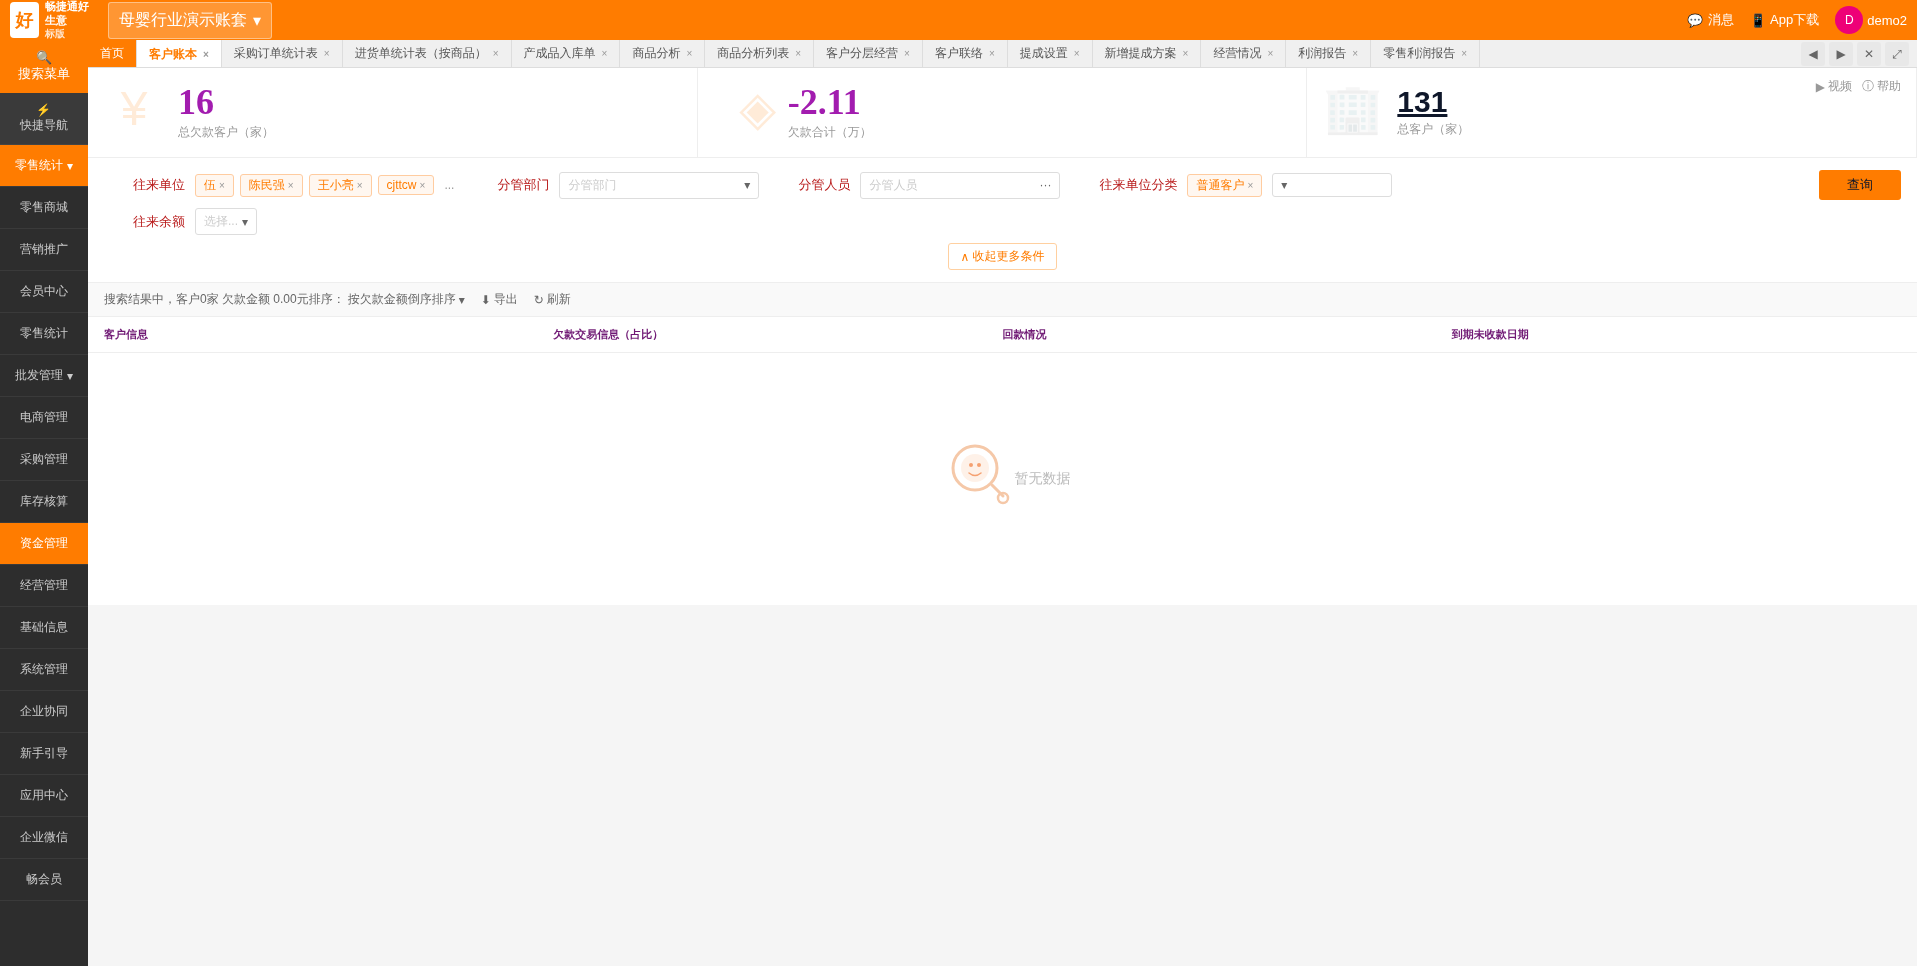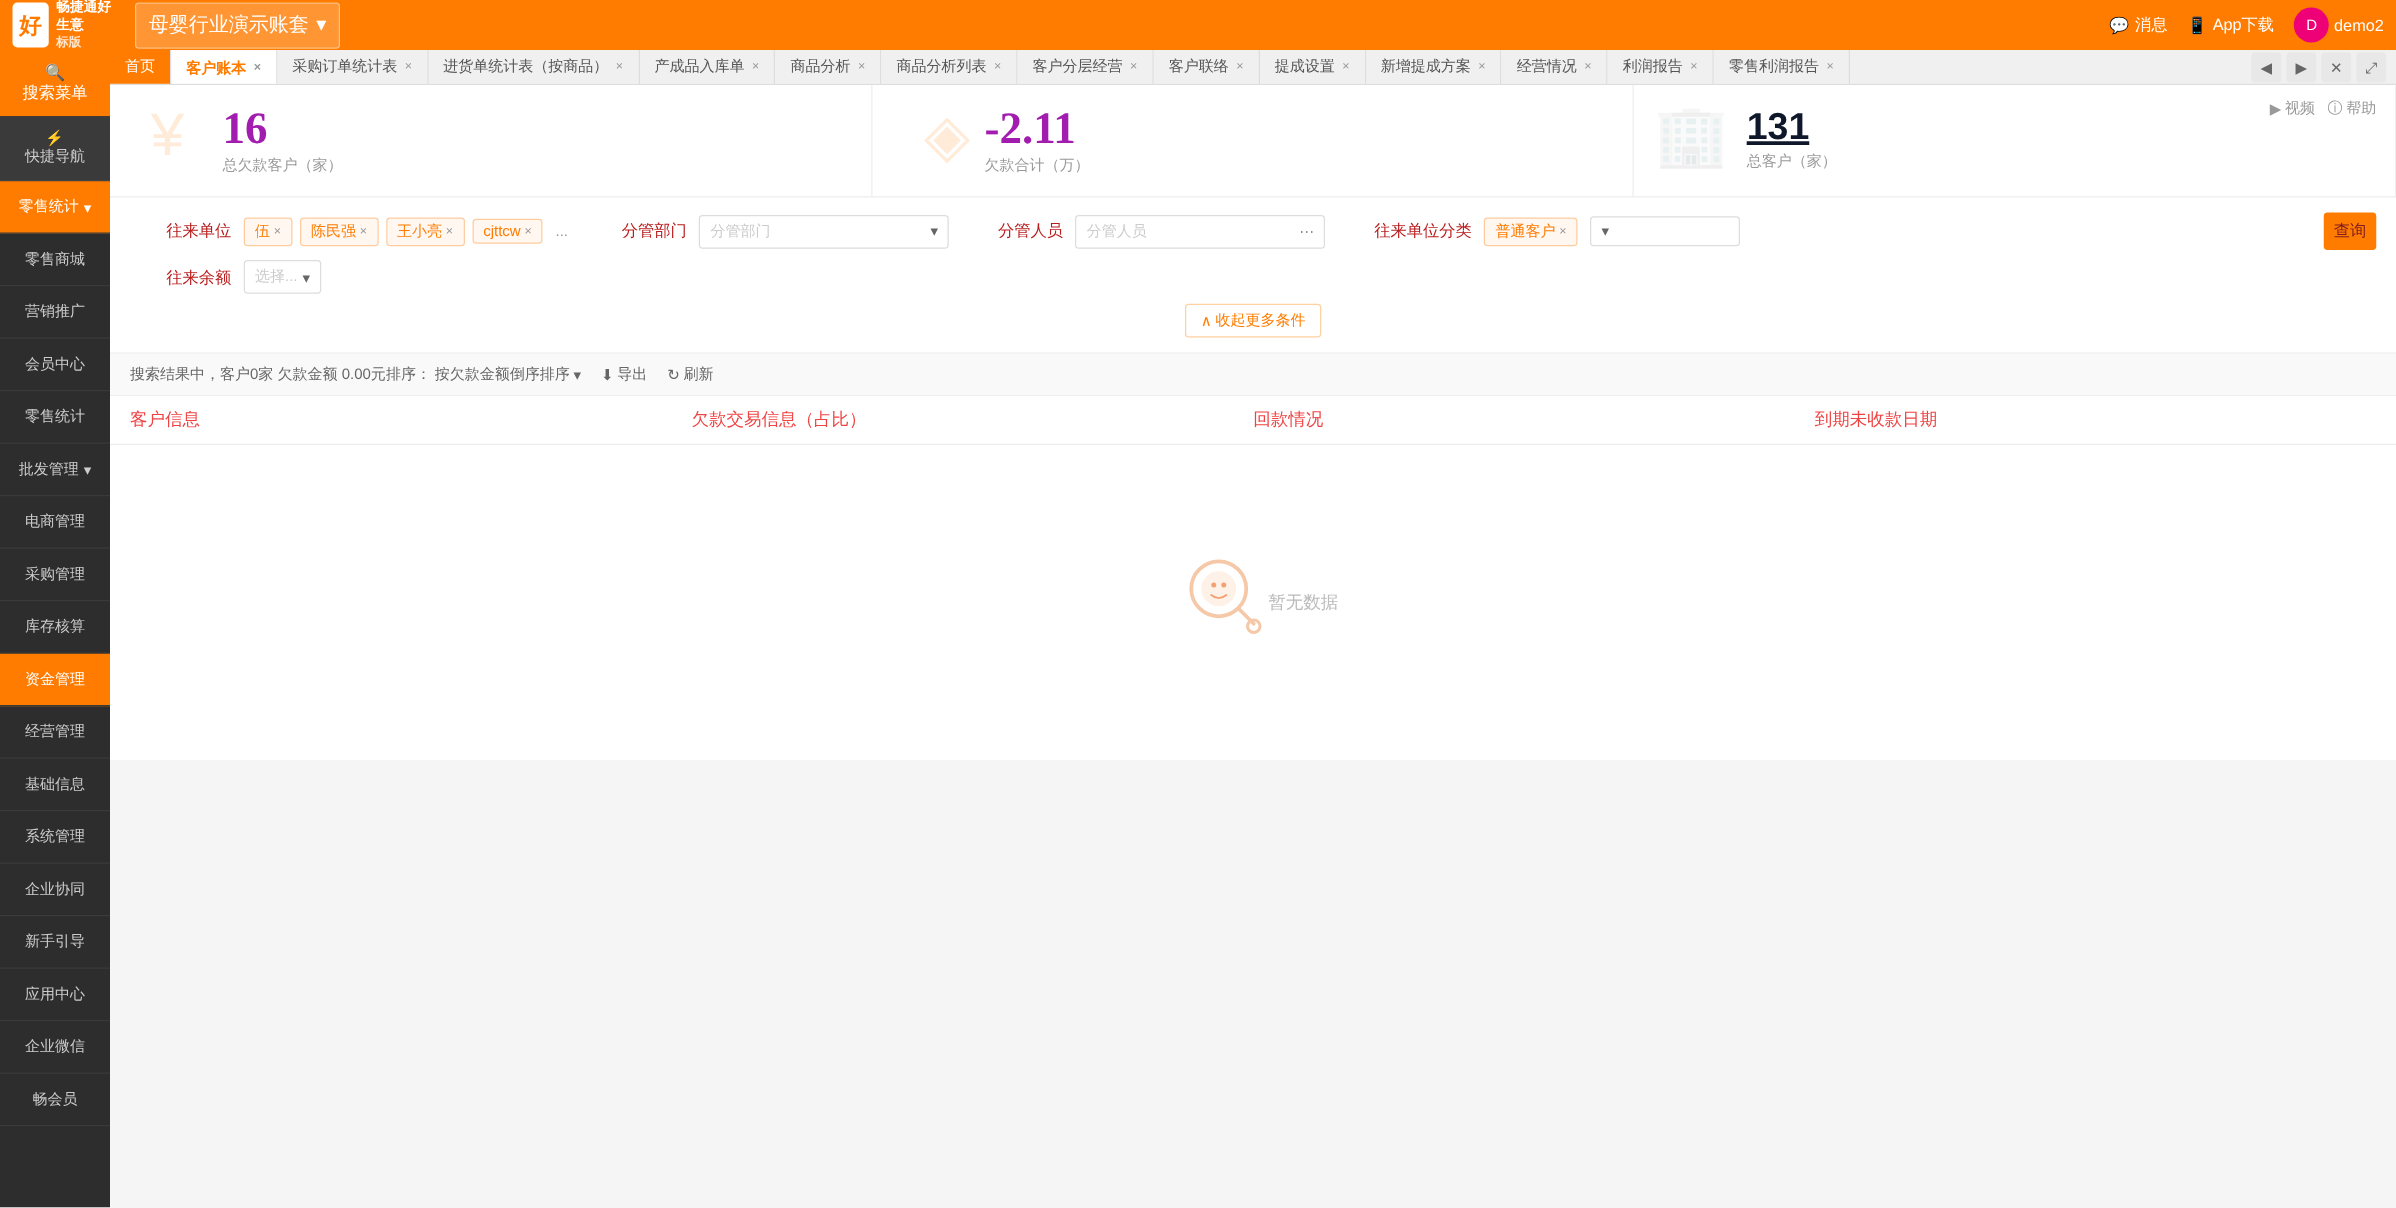--- a/index.html
+++ b/index.html
@@ -266,24 +266,24 @@
       font-size: 12px;
       cursor: pointer;
       display: flex; align-items: center; gap: 3px;
       margin: 0 auto;
       padding: 4px 12px;
       border: 1px solid #ffd0a0;
       border-radius: 3px;
     }
     .query-btn {
       background: #ff7c00;
-      color: #7f1d1d;
+      color: #0f172a;
       border: none;
       border-radius: 3px;
-      padding: 6px 8px;
+      padding: 6px 28px;
       font-size: 13px;
       cursor: pointer;
       margin-left: auto;
     }
 
     
     .result-bar {
       background: #f9f9f9;
       padding: 8px 16px;
       border-bottom: 1px solid #eee;
@@ -302,23 +302,23 @@
       width: 100%;
     }
     .table-header {
       display: grid;
       grid-template-columns: 2fr 2fr 2fr 2fr;
       background: white;
       border-bottom: 1px solid #eee;
       padding: 10px 16px;
     }
     .table-header-cell {
-      font-size: 14px;
-      color: #ef4444;
-      font-weight: normal;
+      font-size: 11px;
+      color: #701a75;
+      font-weight: bold;
     }
 
     
     .empty-state {
       display: flex;
       flex-direction: row;
       align-items: center;
       justify-content: center;
       padding: 80px 0;
       color: #bbb;

